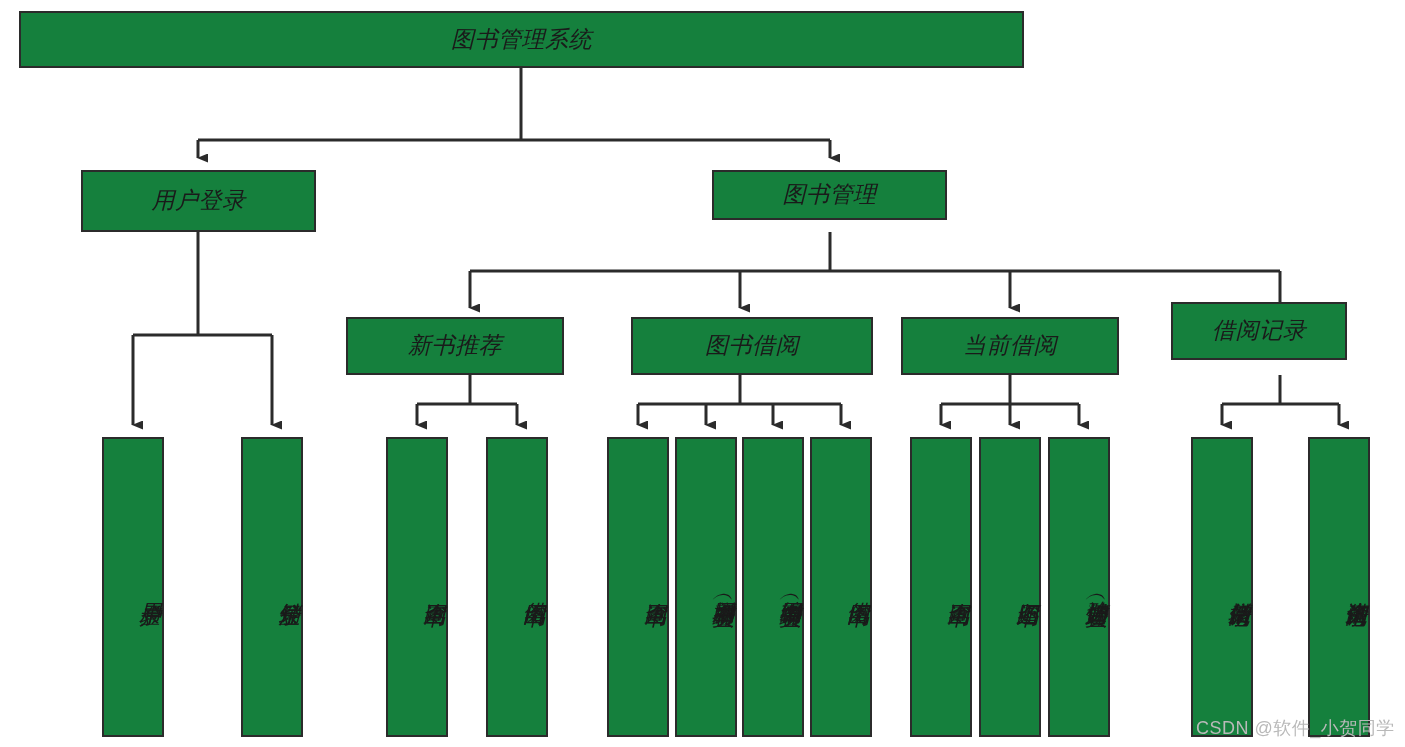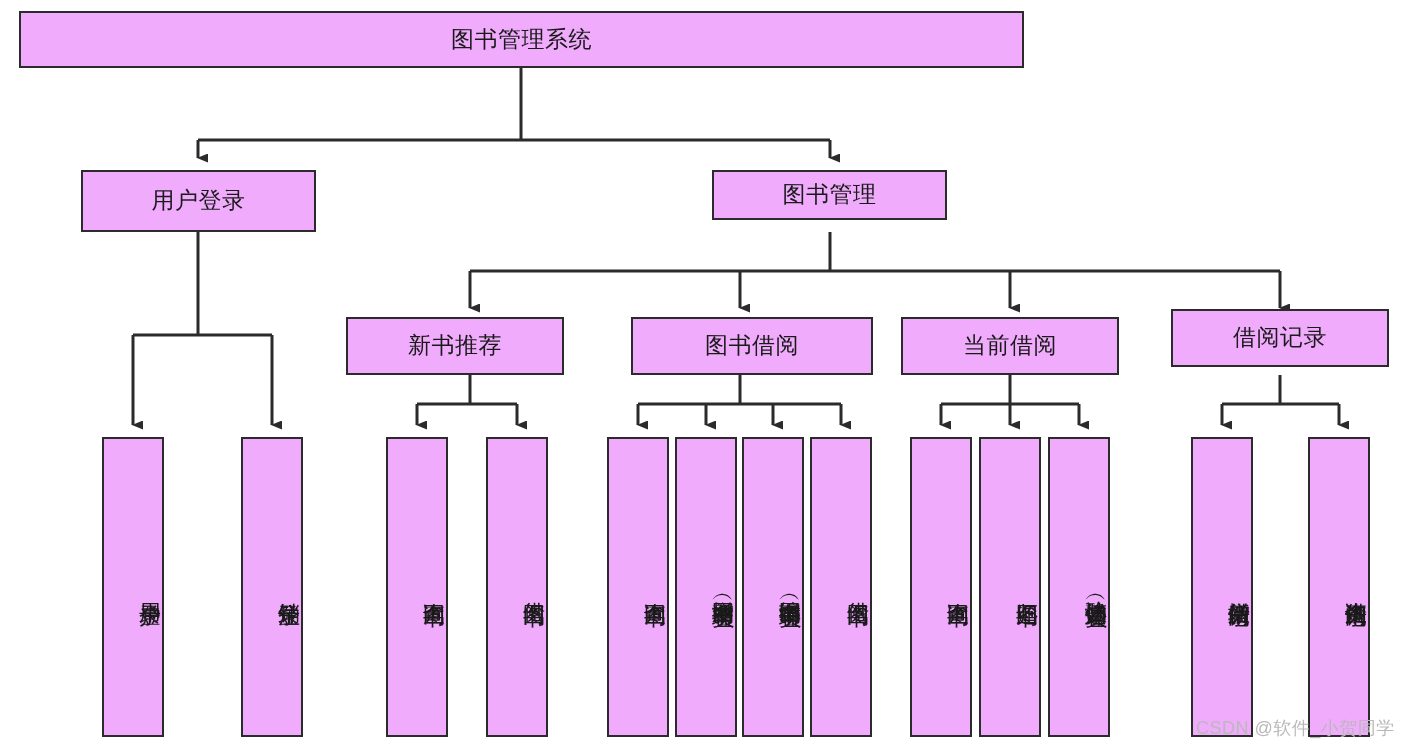--- a/index.html
+++ b/index.html
@@ -23,27 +23,28 @@
     left: 0;
     top: 0;
     width: 1405px;
     height: 747px;
     pointer-events: none;
   }
   .node {
     position: absolute;
     box-sizing: border-box;
     border: 2.5px solid #2b2b2b;
-    background: #f0abfc;
+    background: #15803d;
     color: #1a1a1a;
     display: flex;
     align-items: center;
     justify-content: center;
     text-align: center;
     z-index: 2;
+    font-style: italic;
   }
   .node.horiz {
     font-size: 23px;
     line-height: 1.1;
     letter-spacing: 0.5px;
   }
   .node.vert {
     font-size: 22px;
     line-height: 1.12;
     letter-spacing: 1px;
@@ -136,21 +137,21 @@
 
   <div class="node horiz" style="left:346px; top:317px; width:218px; height:58px;">
     <span>新书推荐</span>
   </div>
   <div class="node horiz" style="left:631px; top:317px; width:242px; height:58px;">
     <span>图书借阅</span>
   </div>
   <div class="node horiz" style="left:901px; top:317px; width:218px; height:58px;">
     <span>当前借阅</span>
   </div>
-  <div class="node horiz" style="left:1171px; top:309px; width:218px; height:58px;">
+  <div class="node horiz" style="left:1171px; top:302px; width:176px; height:58px;">
     <span>借阅记录</span>
   </div>
 
   <div class="node vert" style="left:102px; top:437px; width:62px; height:300px;">
     <span class="vtext">用户登录</span>
   </div>
   <div class="node vert" style="left:241px; top:437px; width:62px; height:300px;">
     <span class="vtext">注销登录</span>
   </div>
 

